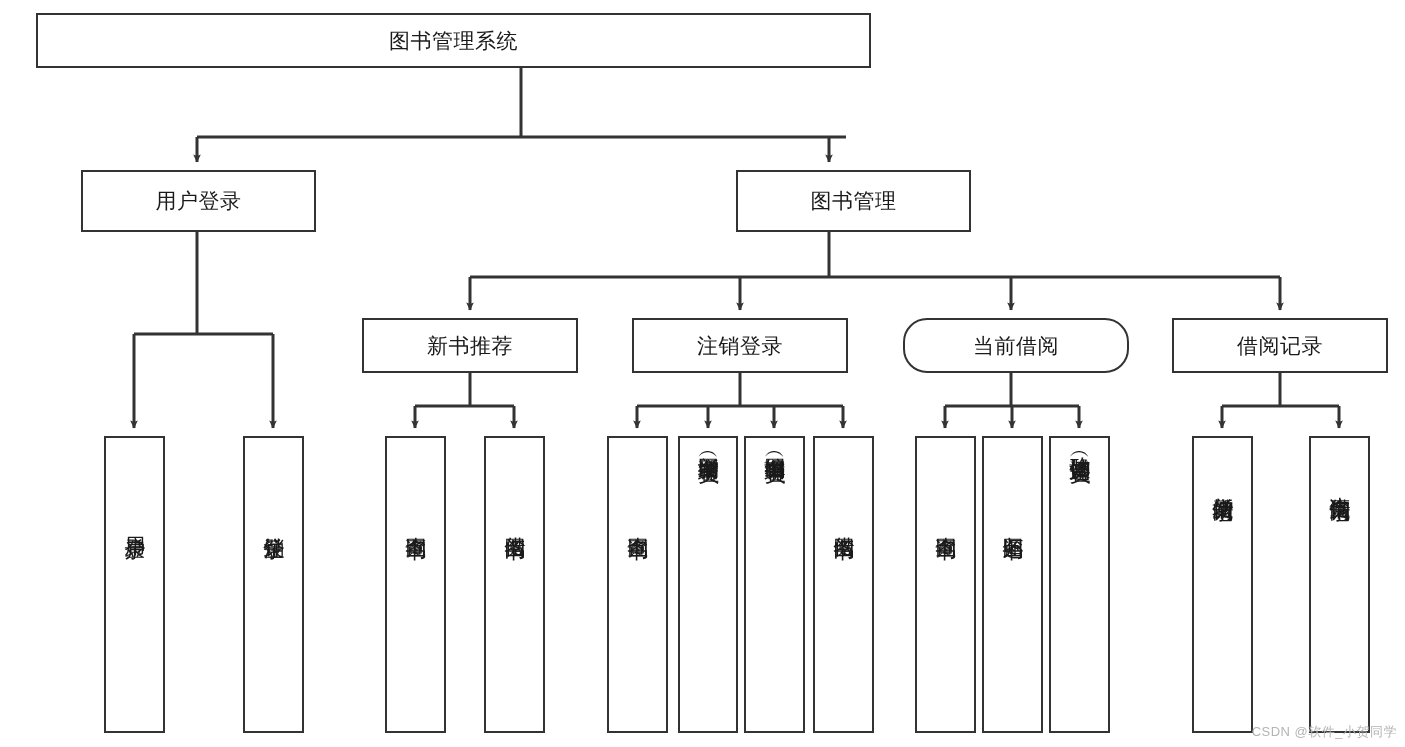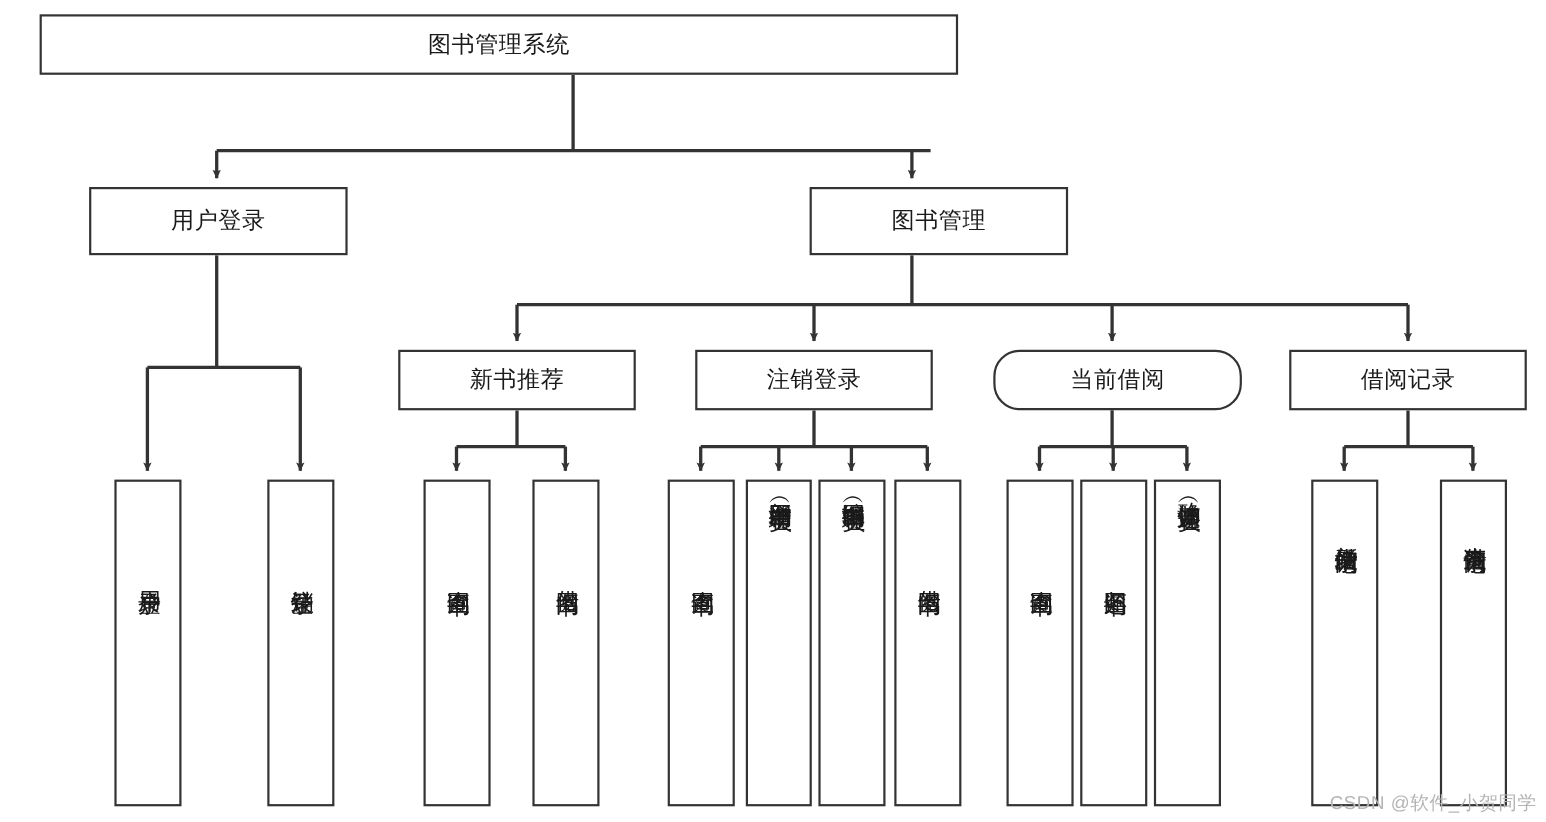--- a/index.html
+++ b/index.html
@@ -57,21 +57,21 @@
     padding-top: 2px;
   }
   .node-label {
     display: block;
     white-space: pre-line;
   }
   #watermark {
     position: absolute;
     right: 8px;
     bottom: 6px;
-    font-size: 17px;
+    font-size: 13px;
     color: #b4b4b4;
     letter-spacing: 0.5px;
     white-space: nowrap;
     font-family: "Liberation Sans", "DejaVu Sans", sans-serif;
   }
 </style>
 </head>
 <body>
 
 <div id="diagram-root">

